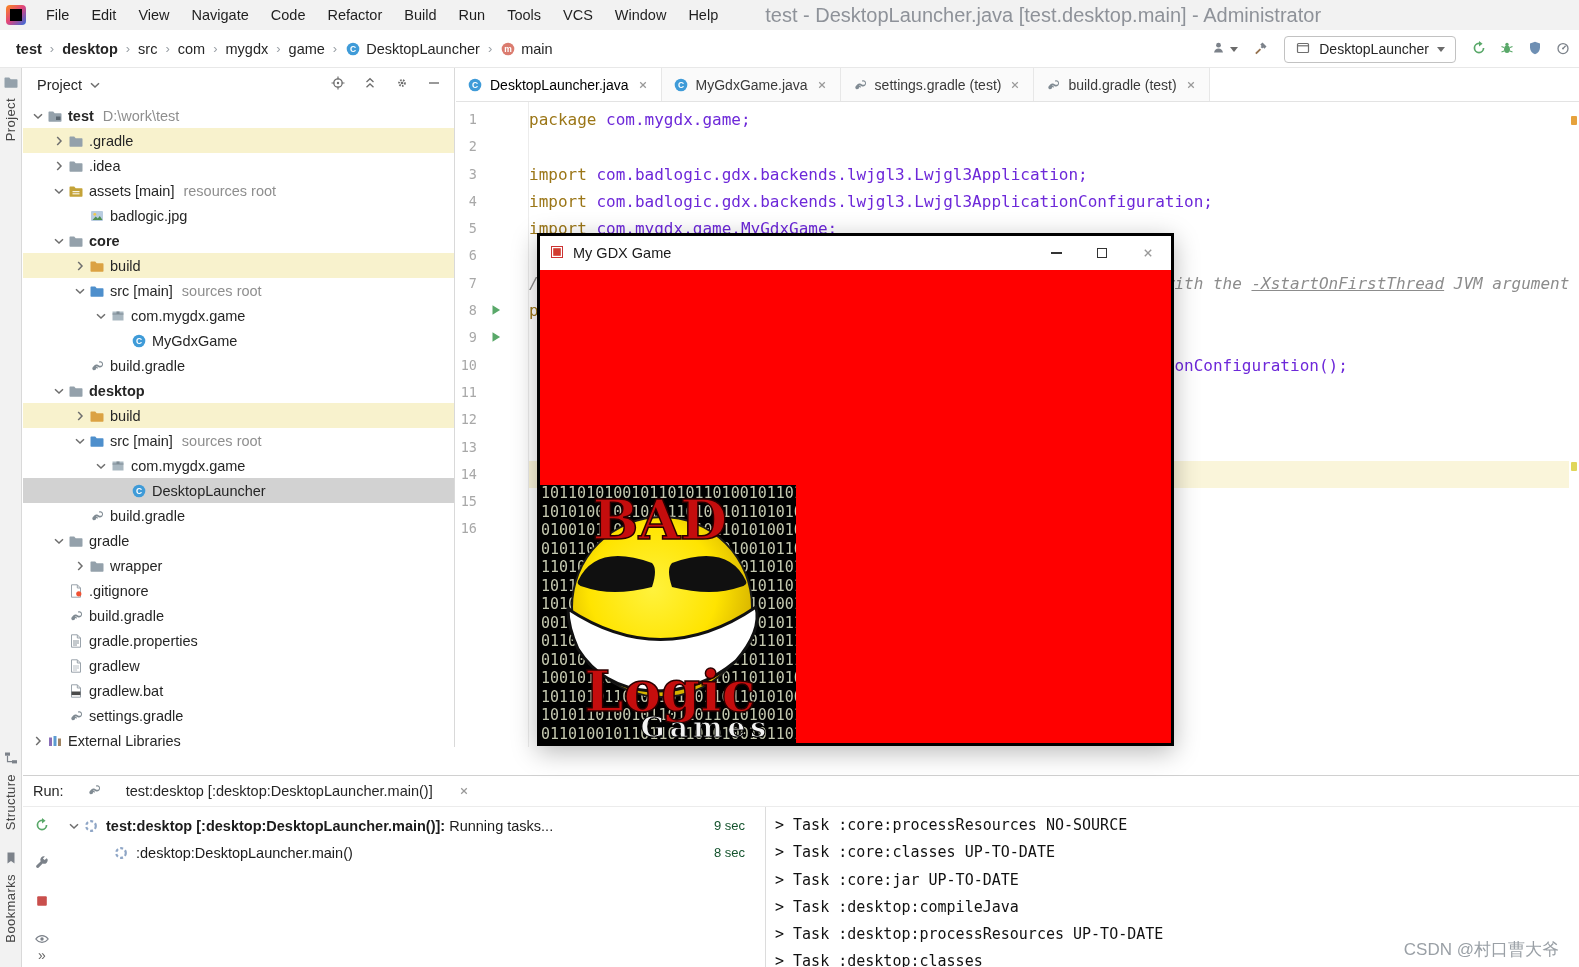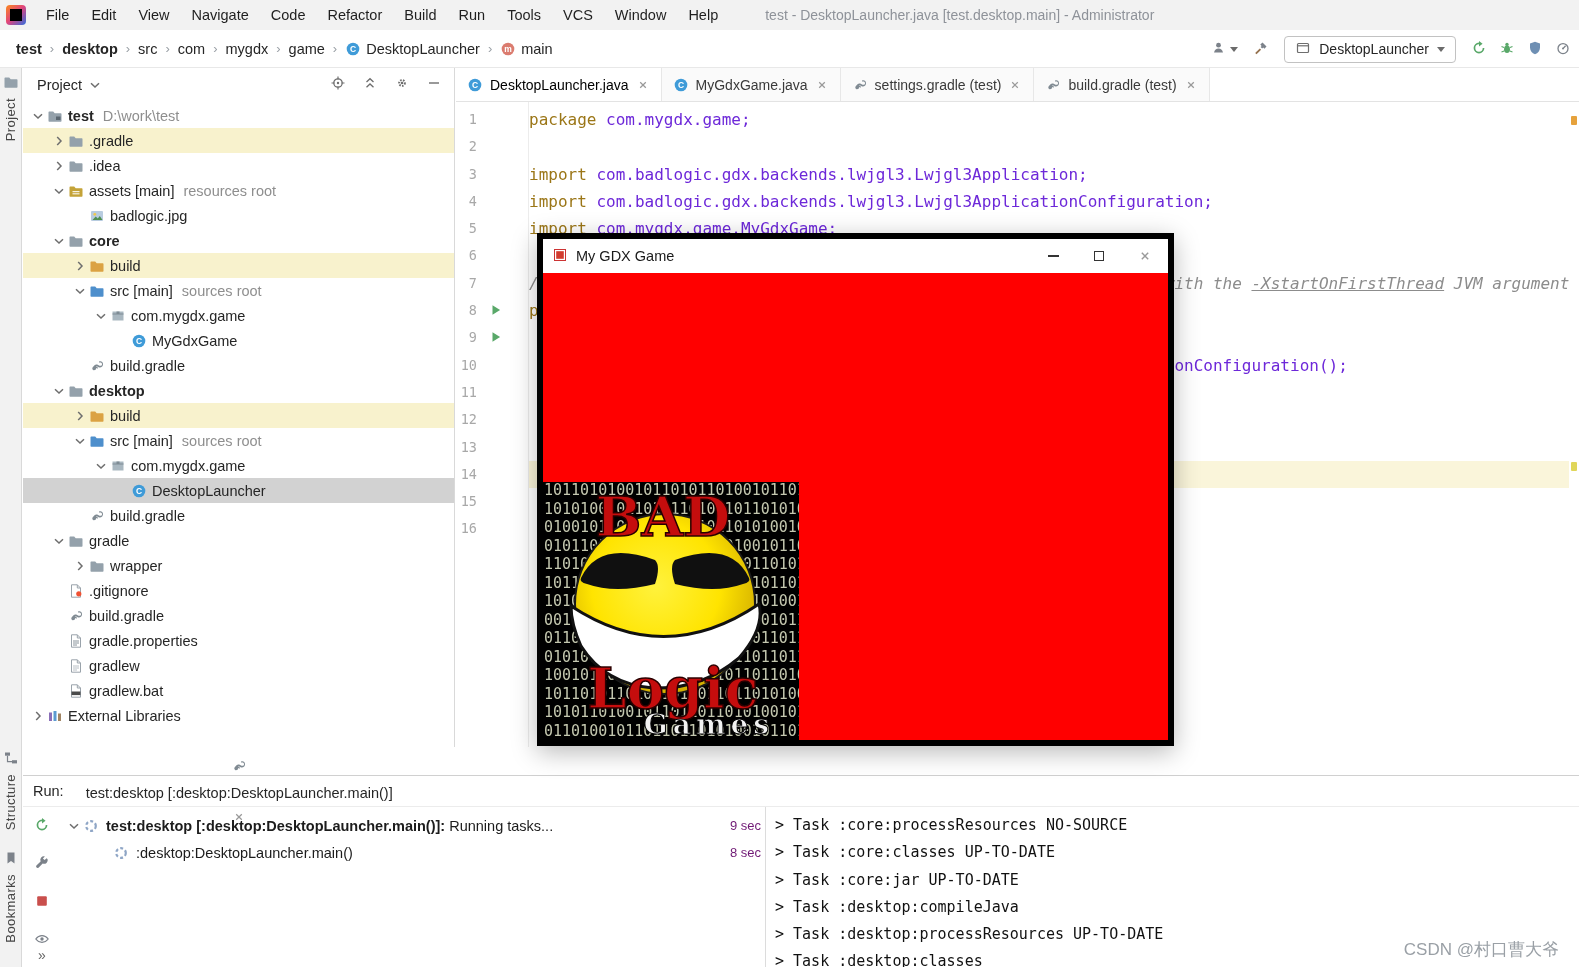--- a/index.html
+++ b/index.html
@@ -5,21 +5,21 @@
 *{box-sizing:border-box;margin:0;padding:0;}
 html,body{background:#fff;}
 body{font-family:"Liberation Sans",sans-serif;}
 .app{position:relative;width:1579px;height:967px;overflow:hidden;background:#fff;color:#262626;font-size:14px;padding-left:9px;}
 
 
 .titlebar{position:absolute;top:0;left:0;right:0;height:30px;background:#f2f2f2;display:flex;align-items:center;z-index:30;}
 .idea-logo{width:20px;height:20px;border-radius:4px;margin:0 9px 0 6px;background:linear-gradient(135deg,#fc8a1d 0%,#e0447c 48%,#2f6fe0 100%);position:relative;flex:none;}
 .idea-logo::after{content:"";position:absolute;inset:4px;background:#000;}
 .menu-item{padding:0 11px;height:30px;line-height:30px;font-size:14.5px;color:#1f1f1f;cursor:default;}
-.window-title{margin-left:36px;color:#8e9299;font-size:14px;white-space:nowrap;}
+.window-title{margin-left:36px;color:#8e9299;font-size:20px;white-space:nowrap;}
 
 
 .navbar{position:absolute;top:30px;left:0;right:0;height:38px;background:#fff;display:flex;align-items:center;padding-left:16px;border-bottom:1px solid #e8e8e8;z-index:5;}
 .crumbs{display:flex;align-items:center;}
 .crumb{display:inline-flex;align-items:center;gap:5px;font-size:14.5px;color:#262626;}
 .crumb.bold{font-weight:bold;}
 .crumb-sep{color:#9aa0a6;margin:0 8px;font-size:13px;}
 .nav-right{position:absolute;right:8px;top:0;height:38px;display:flex;align-items:center;gap:15px;}
 .user-wrap{display:flex;align-items:center;gap:3px;}
 .caret-down{width:0;height:0;border-left:4px solid transparent;border-right:4px solid transparent;border-top:5px solid #6b6b6b;}
@@ -65,44 +65,44 @@
 .tok-kw{color:#9b7617;}
 .tok-plain{color:#6d28d9;}
 .tok-comment,.tok-comment-link{color:#8c8c8c;font-style:italic;}
 .tok-comment-link{text-decoration:underline;}
 .error-stripe{position:absolute;right:0;top:0;width:10px;bottom:0;background:#fff;}
 .es-mark{position:absolute;left:2px;width:6px;height:9px;border-radius:1px;cursor:pointer;}
 .es-orange{top:14px;background:#e6a23c;}
 .es-yellow{top:360px;background:#e0d65a;}
 
 
-.game-window{position:absolute;left:537px;top:233px;width:637px;height:513px;background:#fff;border:6px solid #000000;box-shadow:0 6px 24px rgba(0,0,0,.28);z-index:25;}
+.game-window{position:absolute;left:537px;top:233px;width:637px;height:513px;background:#fff;border:3px solid #000000;box-shadow:0 6px 24px rgba(0,0,0,.28);z-index:25;}
 .gw-titlebar{height:34px;display:flex;align-items:center;padding-left:9px;background:#fff;}
 .gw-title{font-size:14.5px;color:#1a1a1a;margin-left:8px;}
 .gw-controls{margin-left:auto;display:flex;height:100%;}
 .gw-btn{width:46px;display:flex;align-items:center;justify-content:center;cursor:pointer;}
 .glyph-min{width:11px;height:1.5px;background:#333;}
 .glyph-max{width:10px;height:10px;border:1.5px solid #333;}
 .gw-client{position:absolute;left:0;right:0;top:34px;bottom:0;background:#f00;}
 .logo-svg{position:absolute;left:0;bottom:0;display:block;}
 
 
 .run-panel{position:absolute;left:23px;top:747px;right:0;bottom:0;background:#fff;border-top:1px solid #d0d0d0;margin-top:28px;}
 .rp-header{height:31px;display:flex;align-items:center;border-bottom:1px solid #ececec;padding-left:10px;}
 .rp-label{font-size:14.5px;color:#262626;}
-.rp-tab{display:flex;align-items:center;gap:8px;margin-left:22px;font-size:14.5px;color:#262626;flex-direction:column;}
+.rp-tab{display:flex;align-items:center;gap:24px;margin-left:22px;font-size:14.5px;color:#262626;}
 .rp-toolbar{position:absolute;left:0;top:31px;bottom:0;width:38px;display:flex;flex-direction:column;align-items:center;padding-top:10px;gap:22px;}
 .rp-toolbar .ic{cursor:pointer;}
 .rp-more{position:absolute;bottom:4px;left:0;width:38px;text-align:center;color:#666;font-size:14px;cursor:pointer;}
 .rp-tree{position:absolute;left:38px;top:31px;width:704px;bottom:0;padding-top:5px;}
 .rp-row{position:relative;height:27px;display:flex;align-items:center;font-size:14.5px;color:#1c1c1c;}
 .rp-row .chev{width:18px;display:inline-flex;justify-content:center;}
 .rp-row .ic{margin-right:7px;}
 .rp-text b{font-weight:bold;}
-.rp-time{position:absolute;right:4px;color:#701a75;font-size:13px;}
+.rp-time{position:absolute;right:20px;color:#14532d;font-size:13px;}
 .rp-divider{position:absolute;left:742px;top:31px;bottom:0;width:1px;background:#dcdcdc;}
 .rp-console{position:absolute;left:752px;top:31px;right:0;bottom:0;padding-top:5px;font-family:"DejaVu Sans Mono",monospace;font-size:15px;line-height:27.3px;color:#111;white-space:pre;}
 
 .watermark{position:absolute;right:20px;bottom:6px;font-size:17px;color:#9aa0a6;z-index:40;}
 </style>
 </head>
 <body>
 
 <div class="app">
 
@@ -534,20 +534,29 @@
         <div class="tree-row" style="padding-left:27px">
           <span class="chev"></span>
           <span class="ic">
             <svg width="16" height="16" viewBox="0 0 16 16">
               <path d="M3.5 1.8h5.8l3.2 3.2v9.2H3.5z" fill="#fff" stroke="#9AA3AB" stroke-width="1"></path>
               <path d="M9.3 1.8v3.2h3.2" fill="none" stroke="#9AA3AB" stroke-width="1"></path>
               <rect x="3.5" y="8.5" width="9" height="3.6" fill="#4a4a4a"></rect>
             </svg>
           </span>
           <span class="lbl">gradlew.bat</span>
+        </div>
+        <div class="tree-row" style="padding-left:27px">
+          <span class="chev"></span>
+          <span class="ic">
+            <svg width="16" height="16" viewBox="0 0 16 16">
+              <path d="M13.2 4.1c-.9-.9-2.3-1-3.3-.3l.6.9c.6-.4 1.5-.3 2 .2.7.7.7 1.8 0 2.5-.5.5-1.3.6-2 .3L8.2 6.6c-.8-.4-1.8-.2-2.4.4L3.9 8.9c-.8.8-.8 2 0 2.8.6.6 1.4.7 2.1.4.5-.2.8-.6.9-1.1l.2-.9.9.4c.3.1.7 0 .9-.2l.4-.5-2.1-1 .5-.5 2.1 1c1 .5 2.3.3 3.1-.5l.3-.3c1.1-1.2 1.1-3.2 0-4.4z" fill="#808B93"></path>
+            </svg>
+          </span>
+          <span class="lbl">settings.gradle</span>
         </div>
         <div class="tree-row" style="padding-left:6px">
           <span class="chev">
             <svg width="16" height="16" viewBox="0 0 16 16">
               <path d="M6.2 4L10 8l-3.8 4" fill="none" stroke="#6e6e6e" stroke-width="1.5"></path>
             </svg>
           </span>
           <span class="ic">
             <svg width="16" height="16" viewBox="0 0 16 16">
               <rect x="2" y="4.5" width="3" height="8.5" fill="#8A6FB8"></rect>

